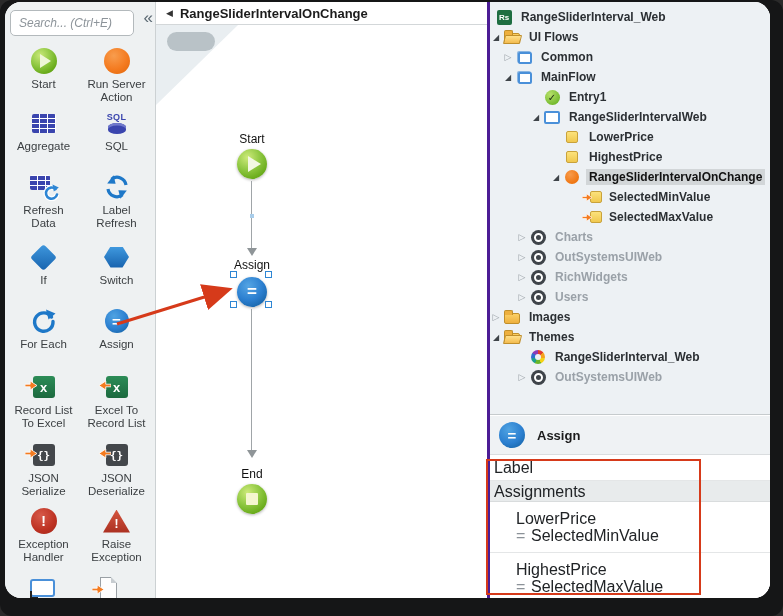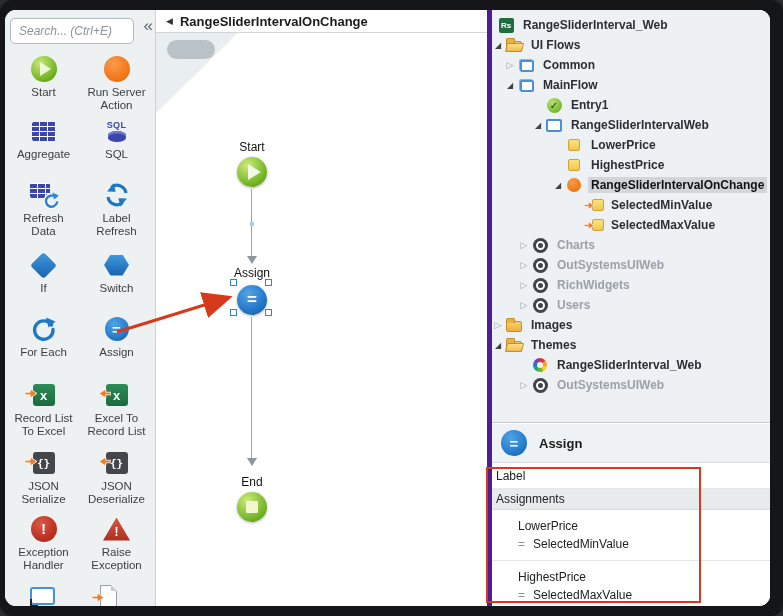--- a/index.html
+++ b/index.html
@@ -1,18 +1,18 @@
 <!DOCTYPE html>
 <html><head>
 <meta charset="utf-8">
 <style>
   html,body{margin:0;padding:0;background:#2a2a2a;}
   *{box-sizing:border-box;font-family:"Liberation Sans","DejaVu Sans",sans-serif;}
   .stage{position:relative;width:783px;height:616px;background:#151617;border-radius:12px;overflow:hidden;}
-  .window{position:absolute;left:5px;top:10px;width:765px;height:596px;background:#fff;border-radius:11px;overflow:hidden;}
+  .window{position:absolute;left:5px;top:2px;width:765px;height:596px;background:#fff;border-radius:16px;overflow:hidden;}
 
   
   .toolbox{position:absolute;left:0;top:0;width:151px;height:100%;background:#eef1f2;border-right:1px solid #ccd1d3;}
   .searchbox{position:absolute;left:5px;top:8px;width:124px;height:26px;border:1px solid #b3b9bc;border-radius:5px;background:#fff;padding:0 8px;font-size:12px;font-style:italic;color:#444;outline:none;}
   .searchbox::placeholder{color:#8d949a;font-style:italic;}
   .collapse-left{position:absolute;right:2px;top:6px;font-size:17px;color:#5a6872;cursor:pointer;}
   .toolgrid{position:absolute;left:2px;top:40px;width:146px;display:grid;grid-template-columns:73px 73px;grid-template-rows:62px 64px 70px 64px 66px 68px 66px 68px;}
   .tool{display:flex;flex-direction:column;align-items:center;padding-top:3px;cursor:pointer;}
   .ibox{height:32px;display:flex;align-items:center;justify-content:center;position:relative;margin-bottom:1px;}
   .tlabel{font-size:11.5px;line-height:13px;color:#3c4043;text-align:center;max-width:66px;}
@@ -56,21 +56,21 @@
   .n-green{background:radial-gradient(circle at 35% 28%,#cdea7a,#8cc63f 45%,#5ba00d 88%);box-shadow:0 1px 3px rgba(0,0,0,.3);}
   .n-blue{background:radial-gradient(circle at 38% 30%,#55a5e4,#2b7fd0 50%,#125d9d 92%);box-shadow:0 1px 3px rgba(0,0,0,.3);display:flex;align-items:center;justify-content:center;color:#fff;font-weight:bold;font-size:17px;}
   .ptri{width:0;height:0;border-left:13px solid #f3f8e3;border-top:8px solid transparent;border-bottom:8px solid transparent;margin:7px 0 0 11px;}
   .endsq{width:12px;height:12px;background:#f4f6cf;border-radius:1px;margin:9px 0 0 9px;}
   .conn{position:absolute;width:1px;background:#a0a5a8;}
   .connhead{position:absolute;width:0;height:0;border-left:5px solid transparent;border-right:5px solid transparent;border-top:8px solid #8f9598;transform:translateX(-50%);}
   .conndot{position:absolute;width:4px;height:4px;background:#a9cdea;transform:translateX(-50%);}
   .handle{position:absolute;width:7px;height:7px;background:#fff;border:1.5px solid #2e86d4;}
 
   
-  .rightpanel{position:absolute;left:482px;top:0;right:0;height:100%;border-left:5px solid #4c1d95;background:#fff;}
+  .rightpanel{position:absolute;left:482px;top:0;right:0;height:100%;border-left:3px solid #4c1d95;background:#fff;}
   .tree{position:absolute;left:0;top:0;width:100%;height:413px;background:#edf1f4;padding-top:5px;overflow:hidden;border-bottom:1px solid #c6cbcd;}
   .trow{height:20px;display:flex;align-items:center;font-size:12px;color:#2b2f33;cursor:pointer;white-space:nowrap;}
   .trow.muted{color:#9aa1a8;}
   .lv0{padding-left:4px;}.lv1{padding-left:0px;}.lv2{padding-left:12px;}.lv3{padding-left:26px;}.lv4{padding-left:40px;}.lv5{padding-left:60px;}.lv6{padding-left:80px;}
   .exp{width:12px;flex:0 0 12px;display:flex;align-items:center;justify-content:center;font-size:8px;color:#3f4449;}
   .exp.closed{color:#9aa1a7;font-size:9px;}
   .ti{width:20px;flex:0 0 20px;height:20px;display:flex;align-items:center;justify-content:center;position:relative;}
   .tlab{margin-left:4px;padding:1px 3px;font-weight:bold;}
   .trow.sel .tlab{background:#d2d6d8;font-weight:bold;color:#111;}
   .ti-module{width:15px;height:15px;background:#1e6e41;border-radius:2px;color:#fff;font-size:8px;font-weight:bold;display:flex;align-items:center;justify-content:center;}
@@ -86,21 +86,21 @@
   .ti-ip{display:flex;align-items:center;}
   .ti-ip svg{margin-right:-3px;position:relative;z-index:2;}
   .ti-action{width:14px;height:14px;border-radius:50%;background:radial-gradient(circle at 38% 32%,#f89b4b,#ef7612 70%);}
   .ti-dark{width:15px;height:15px;border-radius:50%;background:#3f444a;position:relative;}
   .ti-dark::after{content:"";position:absolute;inset:3px;border:2px solid #fff;border-radius:50%;}
   .ti-theme{width:14px;height:14px;border-radius:50%;background:conic-gradient(#e23b2e 0 14%,#f5a11c 14% 28%,#f3d216 28% 42%,#68b62b 42% 57%,#1d9e8c 57% 71%,#2f6fd0 71% 85%,#8b3bb8 85% 100%);position:relative;}
   .ti-theme::after{content:"";position:absolute;inset:4px;background:#edf1f4;border-radius:50%;}
   .props-head{position:absolute;left:0;top:414px;width:100%;height:39px;background:#eff2f4;display:flex;align-items:center;padding-left:9px;border-bottom:1px solid #dadddf;}
   .props-head .ptitle{font-size:13px;font-weight:bold;color:#1b1b1b;margin-left:12px;}
   .props-head .circ{width:26px;height:26px;}
-  .pgrid{position:absolute;left:0;top:453px;width:100%;bottom:0;background:#fff;font-size:12px;color:#202326;}
+  .pgrid{position:absolute;left:0;top:453px;width:100%;bottom:0;background:#fff;font-size:16px;color:#202326;}
   .prow-label{height:26px;line-height:26px;padding-left:4px;border-bottom:1px solid #e4e6e7;cursor:pointer;}
   .prow-section{height:21px;line-height:21px;padding-left:4px;background:#e8ebec;border-bottom:1px solid #d9dcdd;cursor:pointer;}
   .pgroup{padding:8px 0 7px 26px;cursor:pointer;}
   .pgroup.bordered{border-bottom:1px solid #e4e6e7;}
   .pgname{line-height:17px;}
   .pgval{display:flex;line-height:18px;}
   .pgeq{color:#8b9298;width:15px;}
 
   
   .annot-rect{position:absolute;left:481px;top:457px;width:215px;height:136px;border:2px solid #d63a1a;pointer-events:none;z-index:50;}

